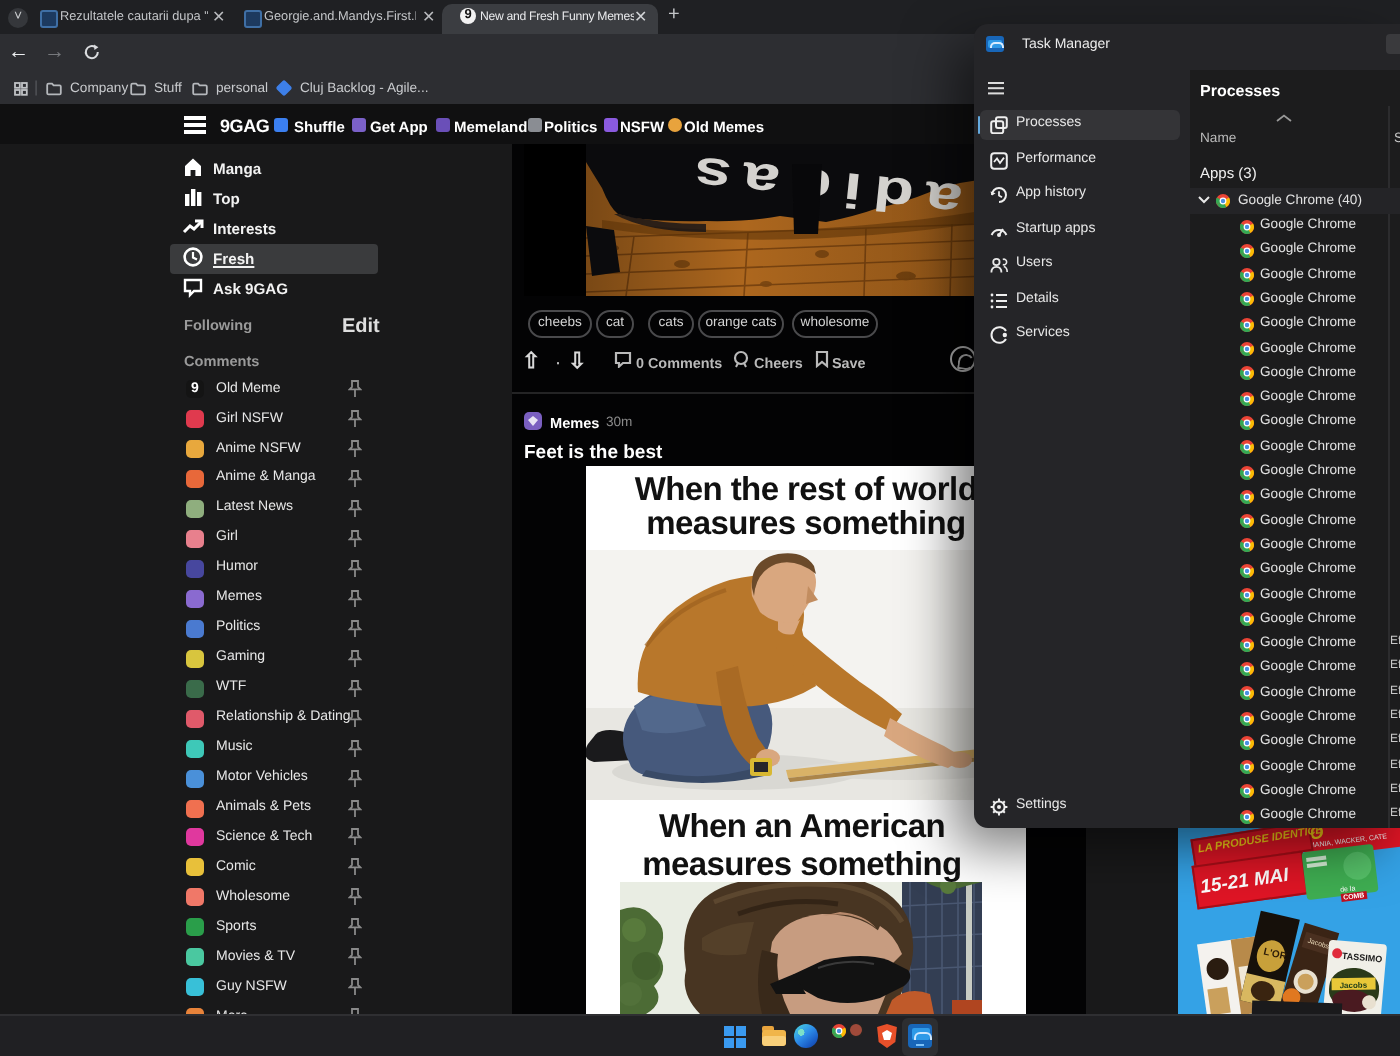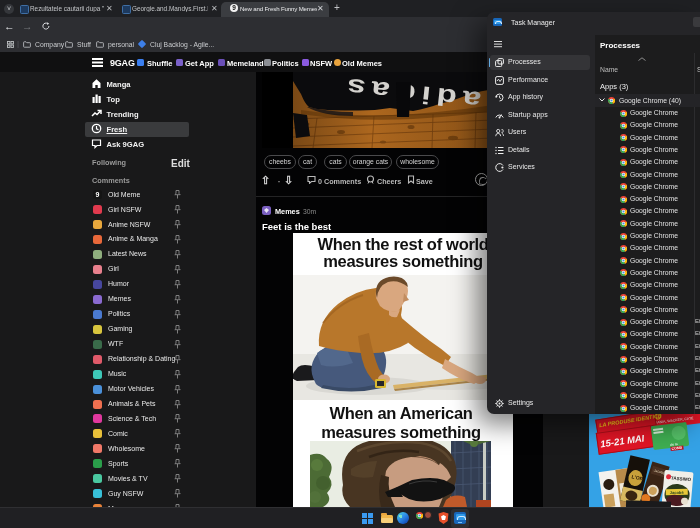--- a/index.html
+++ b/index.html
@@ -116,21 +116,21 @@
     <div class="gico" style="left:302px;background:#8a5adf;"></div>
     <div class="gnav" style="left:310px;">NSFW</div>
     <div class="gico" style="left:334px;background:#e8a33d;border-radius:50%;"></div>
     <div class="gnav" style="left:342px;">Old Memes</div>
   </div>
 
   <div id="sidebar">
     <div style="left:0px;top:50px;width:104px;height:15px;background:#3a3b3d;border-radius:2px;"></div>
     <div class="snavlbl" style="top:8px;">Manga</div>
     <div class="snavlbl" style="top:23px;">Top</div>
-    <div class="snavlbl" style="top:38px;">Trending</div>
+    <div class="snavlbl" style="top:38px;">Interests</div>
     <div class="snavlbl" style="top:53px;text-decoration:underline;">Fresh</div>
     <div class="snavlbl" style="top:68px;">Ask 9GAG</div>
     <div style="left:7px;top:86px;color:#9a9a9a;font-weight:bold;font-size:7.3px;">Following</div>
     <div style="left:86px;top:86px;color:#dedede;font-weight:bold;font-size:10px;">Edit</div>
     <div style="left:7px;top:104px;color:#9a9a9a;font-weight:bold;font-size:7.3px;">Comments</div>
     <div style="left:6px;top:6px;width:11px;height:11px;">
         <svg width="11" height="11">
           <path d="M1.5 5 L5.5 1.2 L9.5 5 V10 H6.7 V7 H4.3 V10 H1.5 Z" fill="#fff"></path>
         </svg>
       </div>

